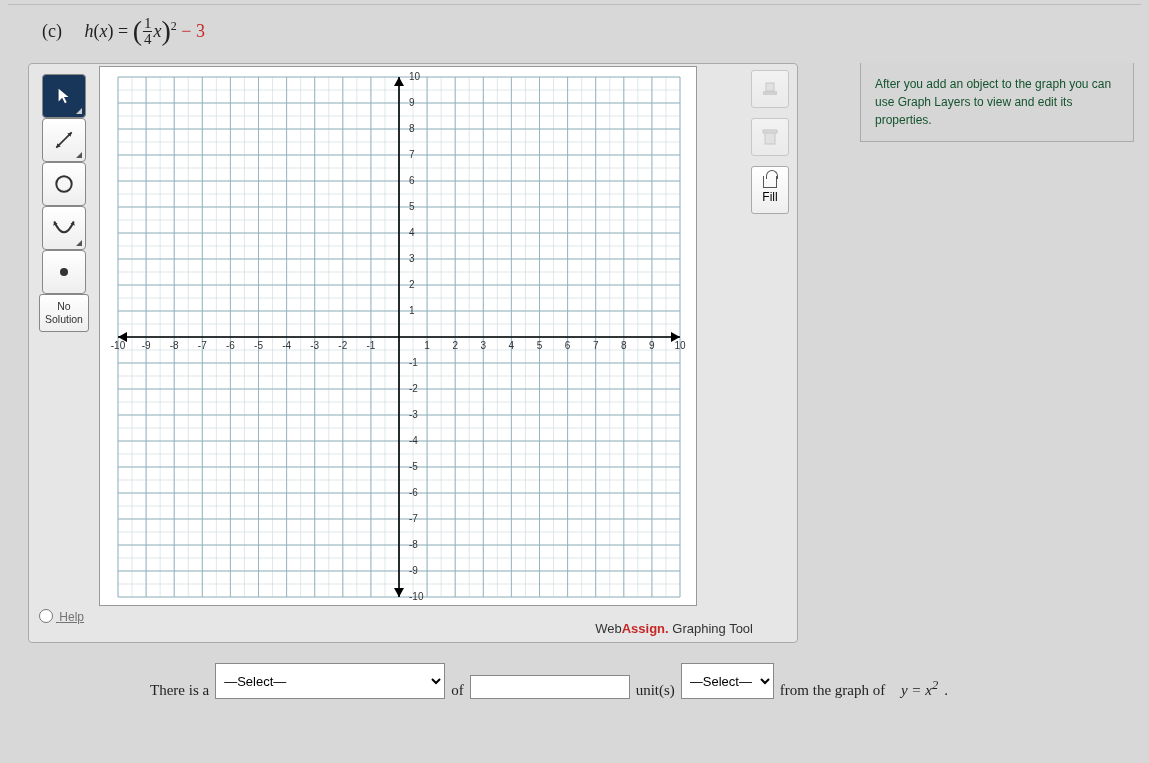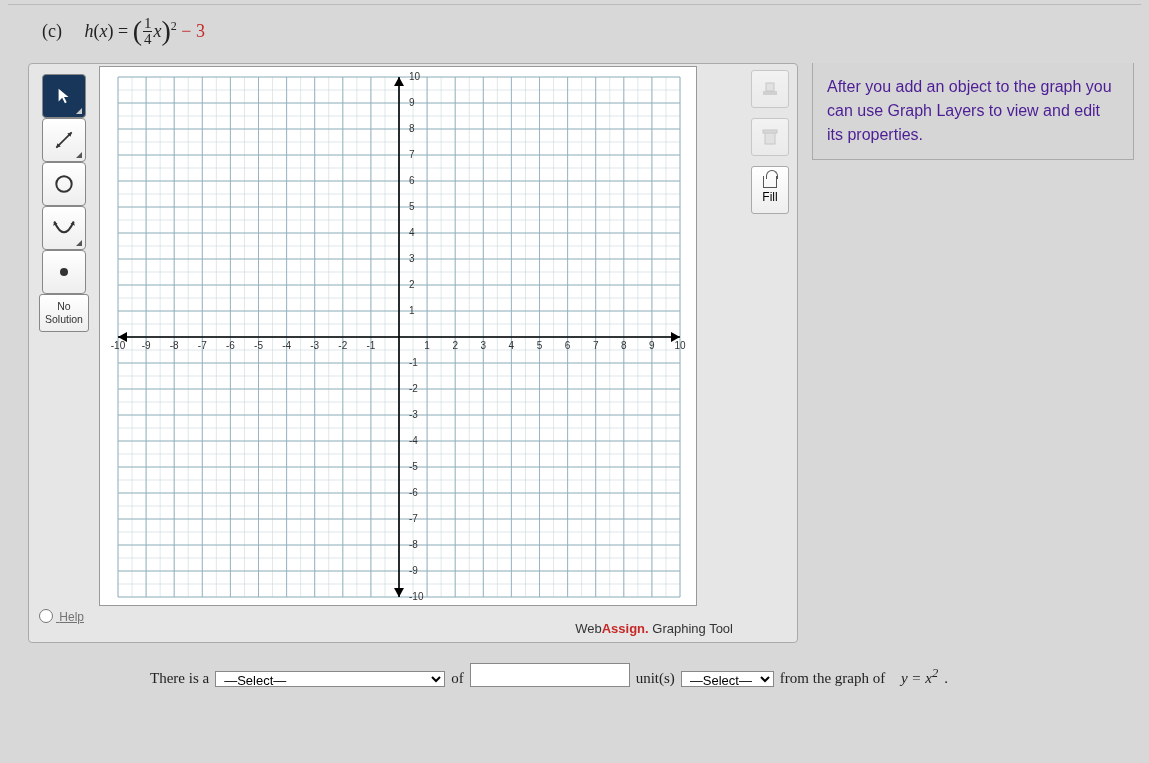--- a/index.html
+++ b/index.html
@@ -155,21 +155,21 @@
     width:14px;height:12px;border:1px solid #555;border-top:none;
     position:relative;
   }
   .bucket::before {
     content:"";position:absolute;top:-6px;left:2px;width:10px;height:8px;
     border:1px solid #555;border-bottom:none;border-radius:6px 6px 0 0;
   }
 
   .brand {
     position: absolute;
-    right: 64px;
+    right: 44px;
     bottom: 6px;
     font-size: 13px;
     color: #333;
   }
   .brand b { color:#c62828; }
 
   
   .layers-panel {
     margin-left: 14px;
     width: 322px;
@@ -182,39 +182,40 @@
     font-weight: bold;
     font-size: 15px;
     display:flex;justify-content:space-between;align-items:center;
   }
   .collapse-arrow { font-weight:bold; font-size:16px; cursor:pointer; }
   .layers-body {
     border: 1px solid #aaa;
     border-top:none;
     background:#d6d6d6;
     padding: 12px 14px;
-    font-size: 16px;
-    color: #4c1d95;
+    font-size: 12px;
+    color: #14532d;
     line-height: 1.5;
+    margin-left: 48px;
   }
 
   
   .answer-row {
     padding: 20px 0 0 150px;
     font-size: 15px;
     color: #222;
     display:flex;align-items:flex-end;gap:6px;
     font-family: "Times New Roman", serif;
   }
   .sel {
     font-family: Arial, sans-serif;
     font-size: 13px;
     border: 1px solid #888;
     background:#fff;
-    height: 16px;
+    height: 36px;
     padding: 0 4px;
   }
   .sel.wide { width: 230px; }
   .txt-in {
     border:1px solid #888;background:#fff;height:24px;width:160px;
   }
   .yx2 { font-style: italic; }
 </style>
 </head>
 <body>

